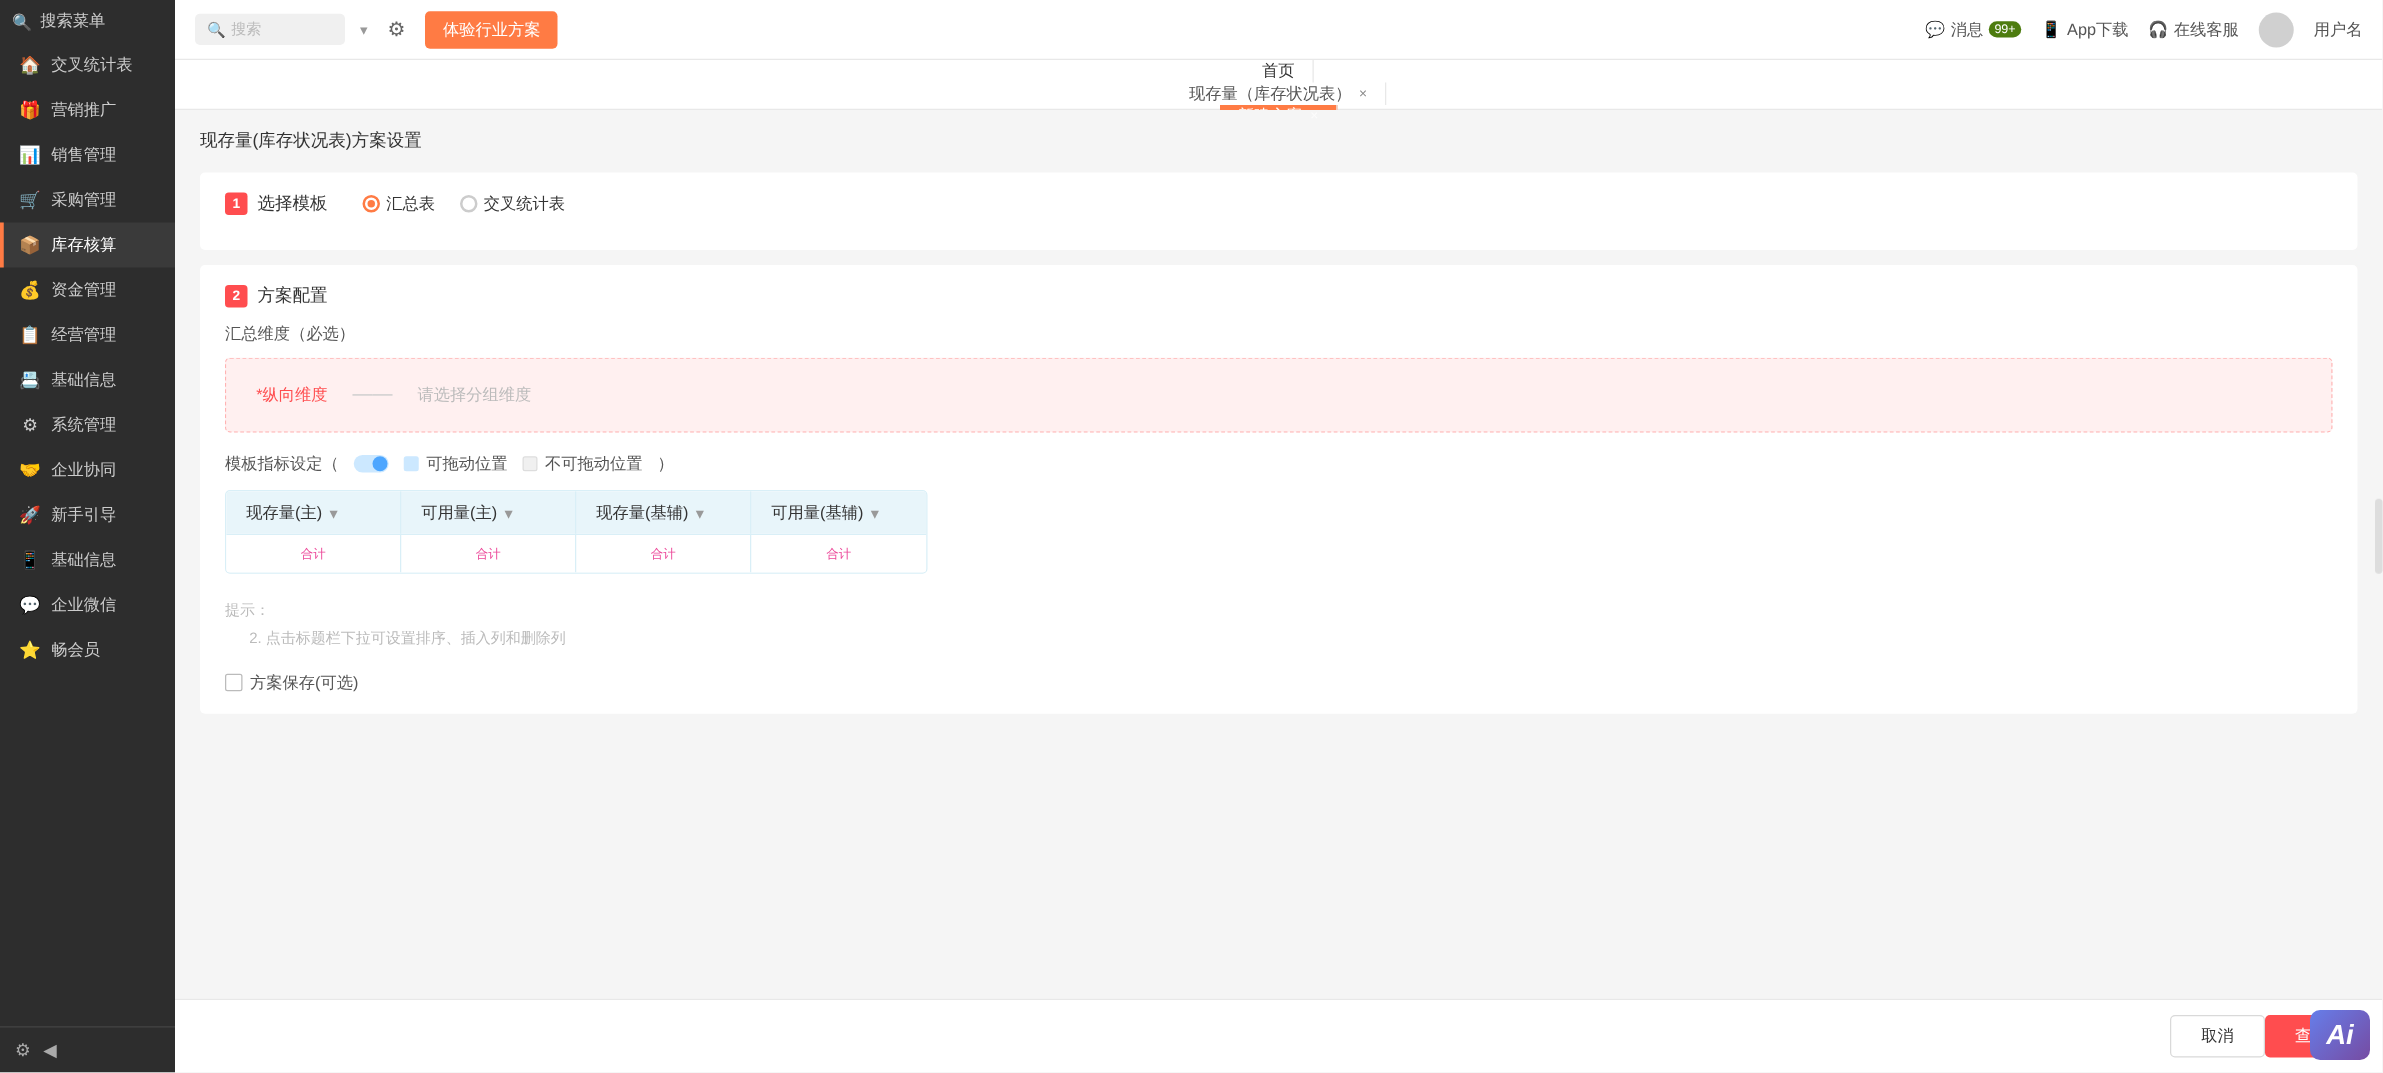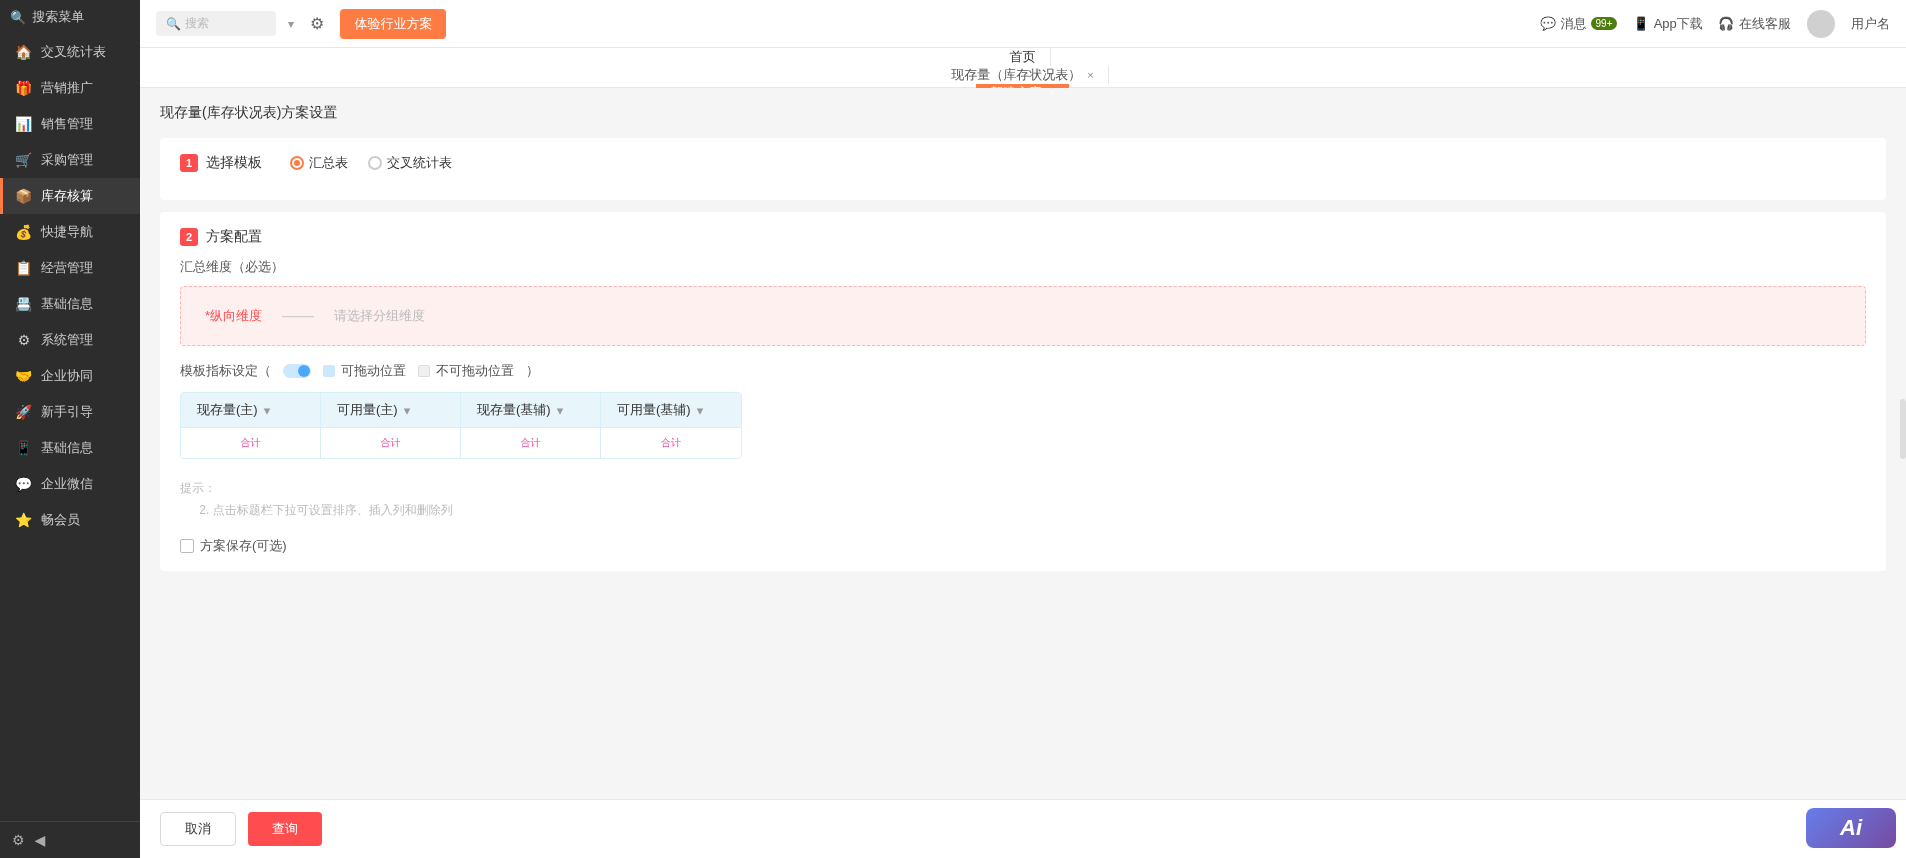--- a/index.html
+++ b/index.html
@@ -439,21 +439,21 @@
       border-radius: 2px;
       cursor: pointer;
     }
 
     
     .footer-bar {
       background: #fff;
       border-top: 1px solid #e8e8e8;
       padding: 12px 20px;
       display: flex;
-      gap: 12px;
+      justify-content: flex-end;
       flex-shrink: 0;
     }
     .btn-cancel {
       background: #fff;
       border: 1px solid #d9d9d9;
       color: #333;
       padding: 7px 24px;
       border-radius: 4px;
       cursor: pointer;
       font-size: 13px;
@@ -486,21 +486,21 @@
 
     
     .ai-badge {
       position: fixed;
       bottom: 10px;
       right: 10px;
       background: linear-gradient(135deg, #667eea 0%, #764ba2 100%);
       color: #fff;
       font-size: 22px;
       font-weight: bold;
-      width: 90px;
+      width: 48px;
       height: 40px;
       border-radius: 8px;
       display: flex;
       align-items: center;
       justify-content: center;
       cursor: pointer;
       font-style: italic;
     }
   </style>
 </head>
@@ -527,21 +527,21 @@
     <div class="sidebar-nav-item">
       <span class="sidebar-icon">🛒</span>
       <span>采购管理</span>
     </div>
     <div class="sidebar-nav-item active">
       <span class="sidebar-icon">📦</span>
       <span>库存核算</span>
     </div>
     <div class="sidebar-nav-item">
       <span class="sidebar-icon">💰</span>
-      <span>快捷导航</span>
+      <span>资金管理</span>
     </div>
     <div class="sidebar-nav-item">
       <span class="sidebar-icon">📋</span>
       <span>经营管理</span>
     </div>
     <div class="sidebar-nav-item">
       <span class="sidebar-icon">📇</span>
       <span>基础信息</span>
     </div>
     <div class="sidebar-nav-item">

